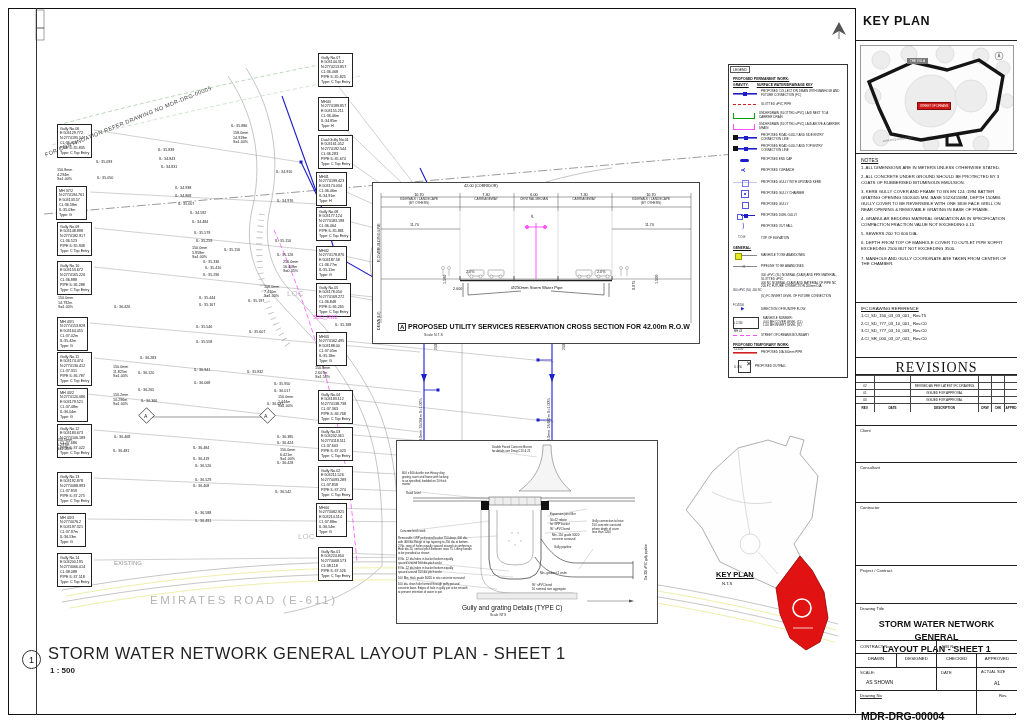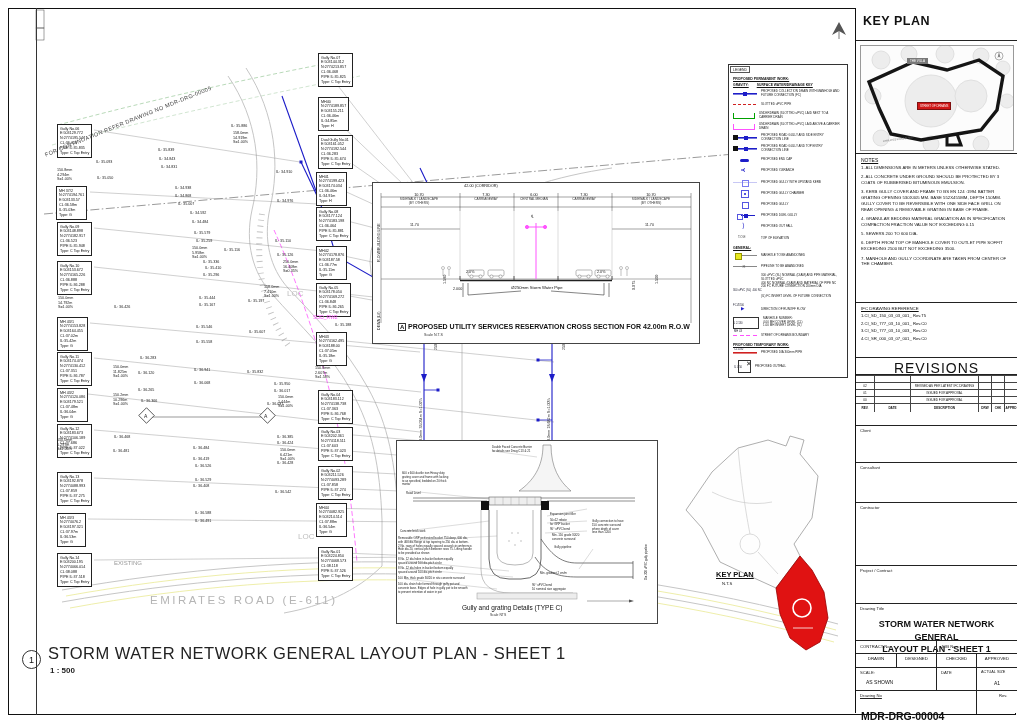--- a/index.html
+++ b/index.html
@@ -1044,21 +1044,21 @@
     <div class="p-sec" style="top:294px;height:55px;">
       <div class="ifc-title">IFC DRAWING REFERENCE</div>
       <div>
 
       <div class="ifc">1.CI_SD_150_03_03_001_  Rev.T5</div>
           <div class="ifc">2.CI_SD_777_03_10_001_  Rev.C0</div>
           <div class="ifc">3.CI_SD_777_03_10_003_  Rev.C0</div>
           <div class="ifc">4.CI_SR_000_03_07_001_  Rev.C0</div>
         </div>
     </div>
-    <div class="p-sec" style="top:349px;height:17px;">
+    <div class="p-sec" style="top:349px;height:17px;font-family:Liberation Serif, serif;">
       <div class="rev-title">REVISIONS</div>
     </div>
     <div class="p-sec" style="top:366px;height:51px;">
       <div class="rt">
         <div>
 
             <div class="rt-row" style="height:7px;">
               <span></span>
               <span></span>
               <span></span>

